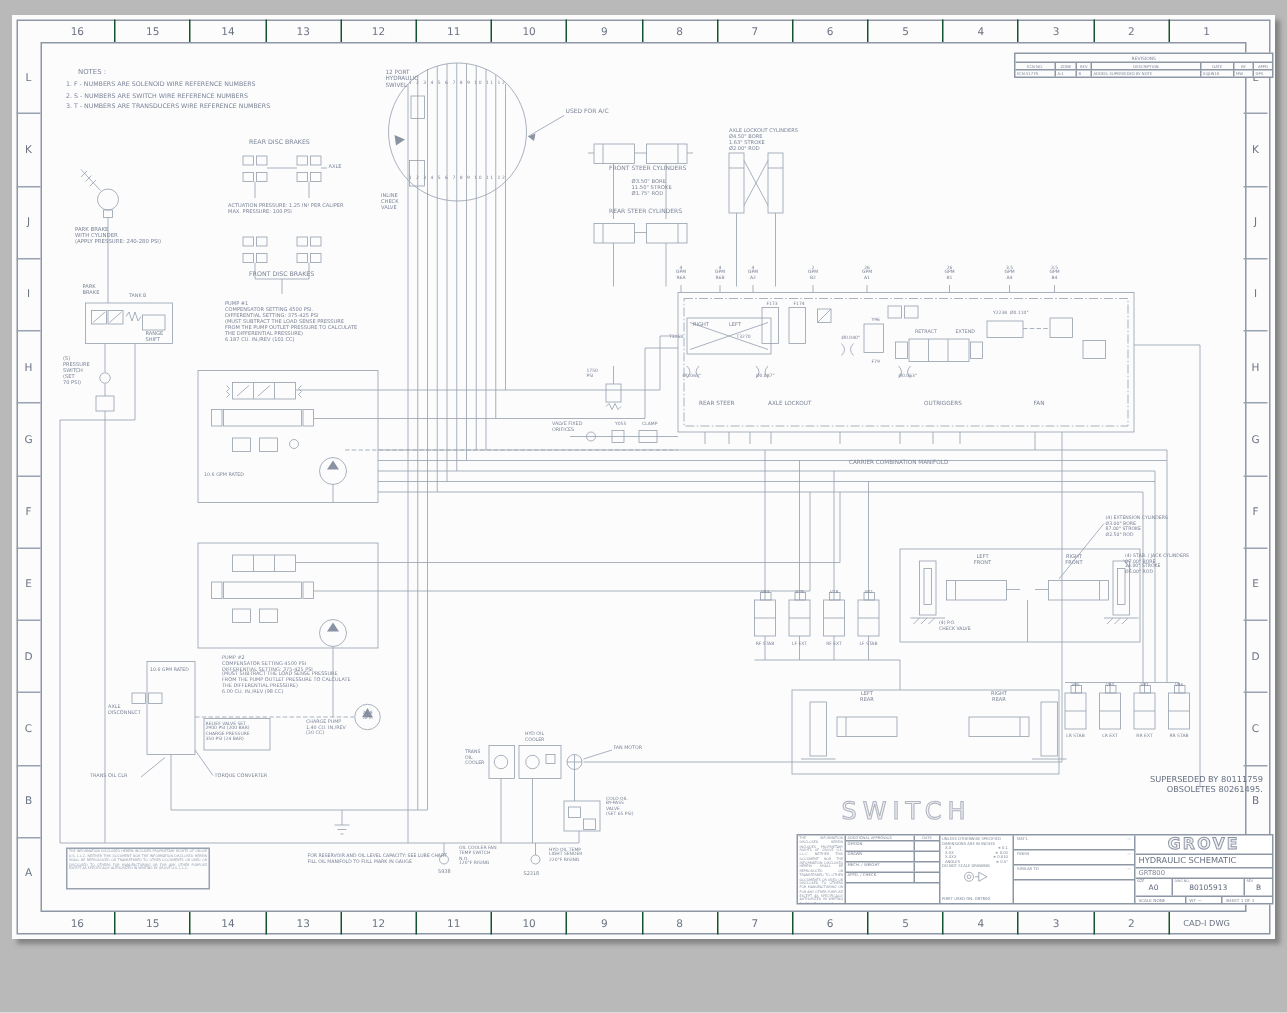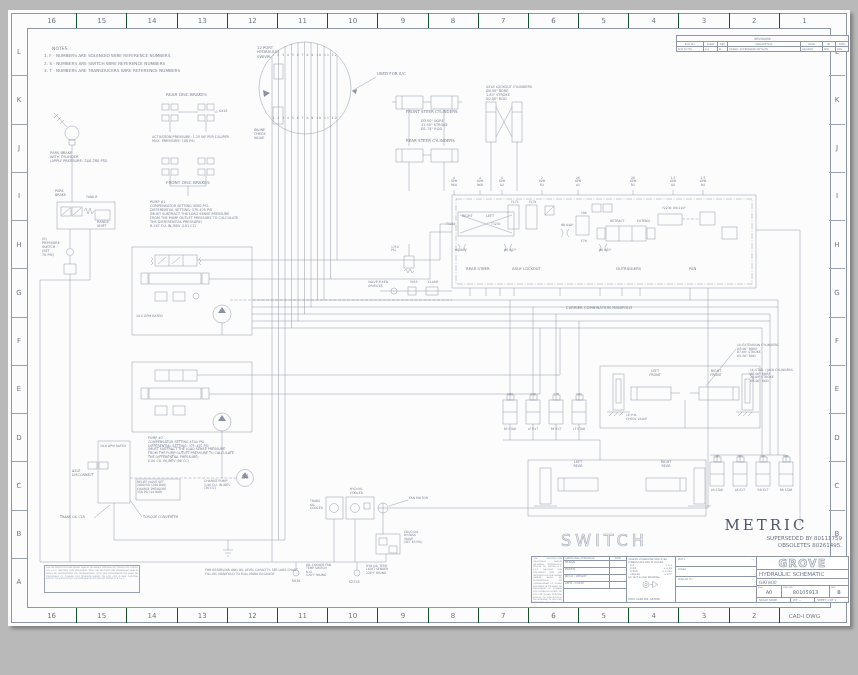--- a/index.html
+++ b/index.html
@@ -664,21 +664,20 @@
       <div class="rd">ADDED: SUPERSEDED BY NOTE</div>
       <div class="rd">04JUN18</div>
       <div class="rd">MW</div>
       <div class="rd">DPS</div>
     </div>
 </div>
 
 <div id="carrier">SWITCH</div>
 
 <div id="metric">
-  <div class="mt">METRIC</div>
   <div class="ms">SUPERSEDED BY 80111759</div>
   <div class="ms">OBSOLETES 80261495.</div>
 </div>
 
 <div id="stamp">THE INFORMATION DISCLOSED HEREIN INCLUDES PROPRIETARY RIGHTS OF GROVE U.S. L.L.C. NEITHER THIS DOCUMENT NOR THE INFORMATION DISCLOSED HEREIN SHALL BE REPRODUCED OR TRANSFERRED TO OTHER DOCUMENTS OR USED OR DISCLOSED TO OTHERS FOR MANUFACTURING OR FOR ANY OTHER PURPOSE EXCEPT AS SPECIFICALLY AUTHORIZED IN WRITING BY GROVE U.S. L.L.C.</div>
 
 <div id="tblock">
   <div class="col c1">THE INFORMATION DISCLOSED HEREIN INCLUDES PROPRIETARY RIGHTS OF GROVE U.S. L.L.C. NEITHER THIS DOCUMENT NOR THE INFORMATION DISCLOSED HEREIN SHALL BE REPRODUCED OR TRANSFERRED TO OTHER DOCUMENTS OR USED OR DISCLOSED TO OTHERS FOR MANUFACTURING OR FOR ANY OTHER PURPOSE EXCEPT AS SPECIFICALLY AUTHORIZED IN WRITING BY GROVE U.S. L.L.C.</div>
   <div class="col c2">
     <div class="hd">

